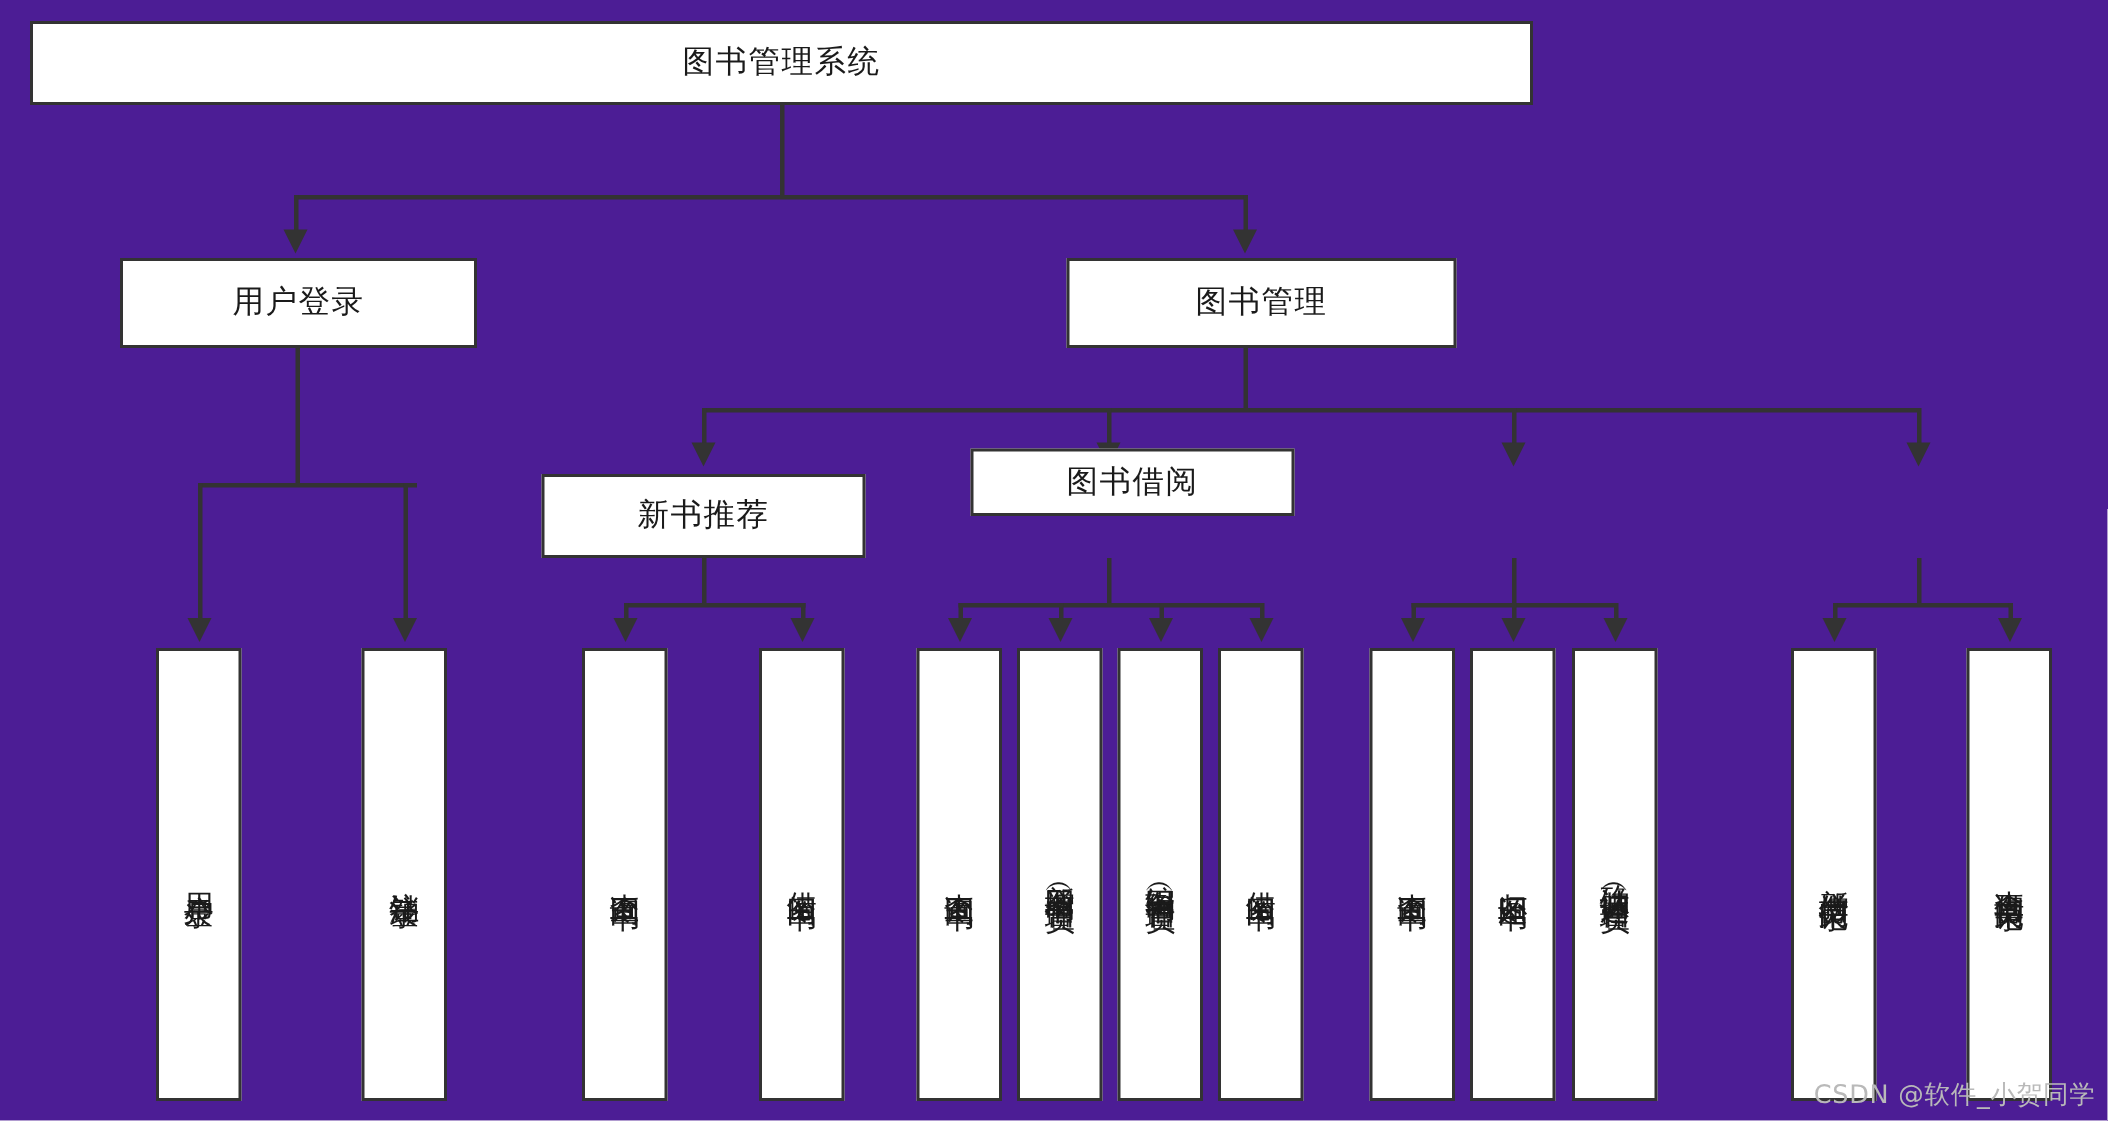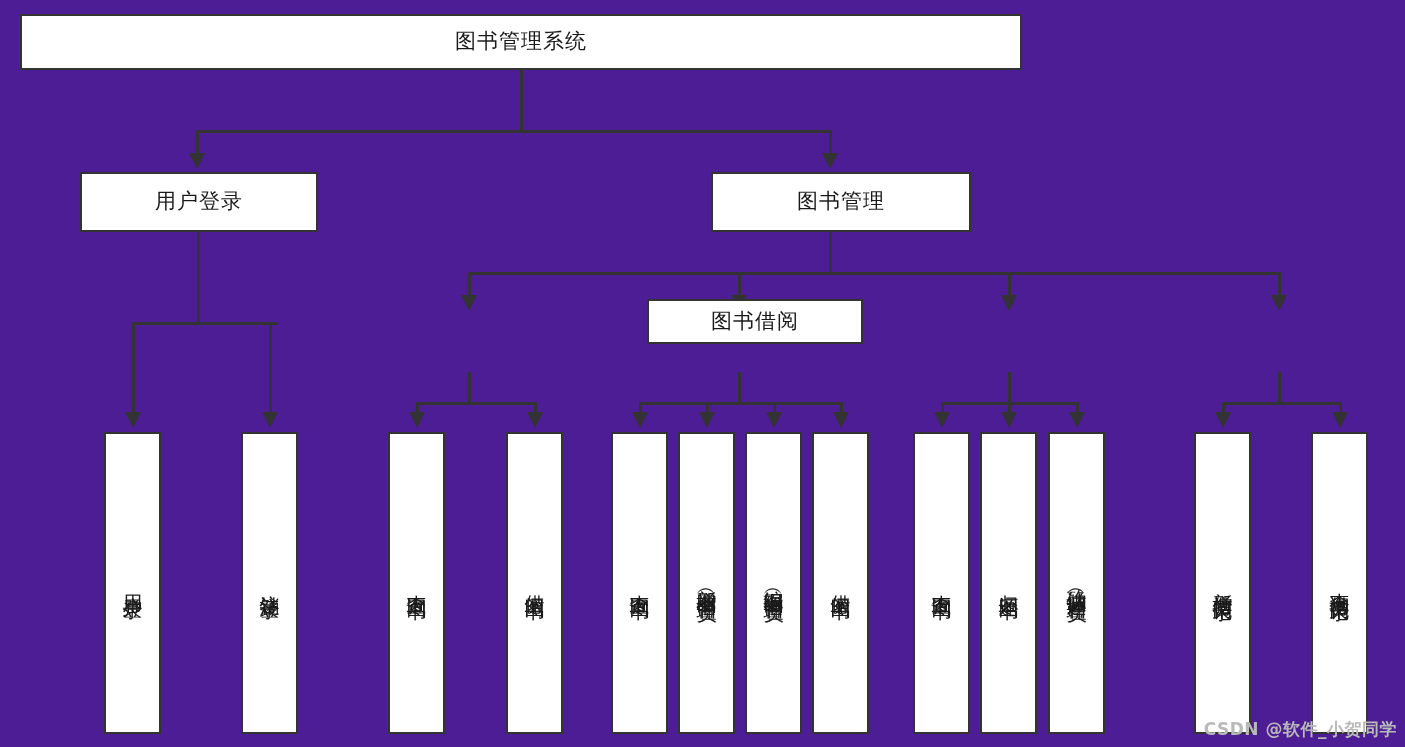--- a/index.html
+++ b/index.html
@@ -65,21 +65,20 @@
   }
   #watermark {
     position: absolute;
     right: 8px;
     bottom: 6px;
     font-size: 17px;
     color: #b9b9b9;
     letter-spacing: 0.5px;
     white-space: nowrap;
     font-family: "DejaVu Sans", "Liberation Sans", sans-serif;
-    font-weight: bold;
   }
 </style>
 </head>
 <body>
 
 <div id="canvas">
 
   <div class="node horiz" style="left:20px; top:14px; width:1002px; height:56px;">
     <span>图书管理系统</span>
   </div>
@@ -111,20 +110,23 @@
   <div class="link h" style="left:468px; top:272px; width:812px;"></div>
   <div class="link v" style="left:468px; top:272px; height:25px;"></div>
   <div class="arrow" style="left:461px; top:295px;"></div>
   <div class="link v" style="left:738px; top:272px; height:25px;"></div>
   <div class="arrow" style="left:731px; top:295px;"></div>
   <div class="link v" style="left:1008px; top:272px; height:25px;"></div>
   <div class="arrow" style="left:1001px; top:295px;"></div>
   <div class="link v" style="left:1278px; top:272px; height:25px;"></div>
   <div class="arrow" style="left:1271px; top:295px;"></div>
 
+  <div class="node horiz" style="left:361px; top:316px; width:216px; height:56px;">
+    <span>新书推荐</span>
+  </div>
   <div class="node horiz" style="left:631px; top:299px; width:216px; height:45px;margin-left:16px;">
     <span>图书借阅</span>
   </div>
 
   <div class="link v" style="left:468px; top:372px; height:32px;"></div>
   <div class="link h" style="left:416px; top:402px; width:121px;"></div>
   <div class="link v" style="left:416px; top:402px; height:12px;"></div>
   <div class="arrow" style="left:409px; top:412px;"></div>
   <div class="link v" style="left:534px; top:402px; height:12px;"></div>
   <div class="arrow" style="left:527px; top:412px;"></div>

